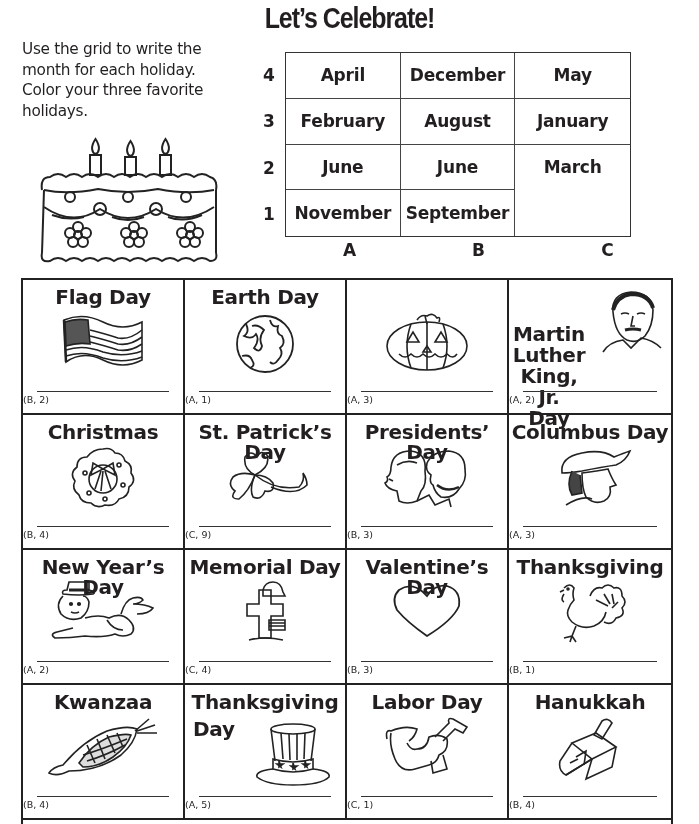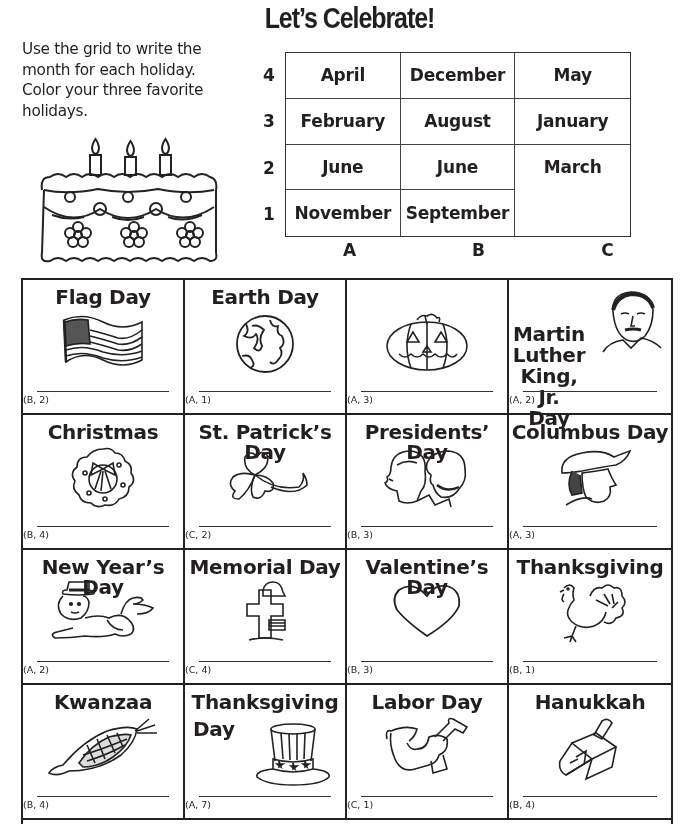--- a/index.html
+++ b/index.html
@@ -252,21 +252,21 @@
     <div class="hname">St. Patrick’s Day</div>
     <div class="pic">
         <svg width="100" height="66" viewBox="0 0 100 66" fill="none" stroke="#222" stroke-width="1.6">
       <path d="M40 30 Q28 24 30 12 Q36 4 42 12 Q46 4 52 10 Q56 22 40 30 Z"></path>
       <path d="M40 30 Q26 26 18 32 Q12 40 20 46 Q14 54 24 54 Q34 46 40 30 Z"></path>
       <path d="M40 30 Q52 30 58 38 Q60 48 50 46 Q46 56 38 52 Q34 44 40 30 Z"></path>
       <path d="M40 30 Q60 46 84 42 Q90 36 88 28 Q92 34 92 40 Q80 52 56 42"></path>
     </svg>
       </div>
     <div class="answer-line"></div>
-    <div class="coord">(C, 2)</div>
+    <div class="coord">(C, 9)</div>
   </div>
 
   <div class="hcell">
     <div class="hname">Presidents’ Day</div>
     <div class="pic">
         <svg width="100" height="66" viewBox="0 0 100 66" fill="none" stroke="#222" stroke-width="1.6">
       <path d="M14 22 Q16 6 34 6 Q50 8 48 26 Q50 40 44 46 L40 56 Q30 60 22 56 L20 46 Q10 44 8 38 Q12 36 10 32 Q14 30 14 22 Z"></path>
       <path d="M20 20 Q30 14 40 18"></path>
           <path d="M12 34 L16 36"></path>
       <path d="M50 18 Q56 6 72 6 Q88 8 88 24 Q90 36 82 44 Q76 54 64 52 Q58 48 56 40 Q52 38 54 30 Q48 26 50 18 Z"></path>
@@ -373,21 +373,21 @@
     <div class="hname indep2">Day</div>
     <svg style="position:absolute;left:66px;top:38px" width="80" height="64" viewBox="0 0 80 64" fill="none" stroke="#222" stroke-width="1.6">
       <ellipse cx="42" cy="6" rx="22" ry="5"></ellipse>
       <path d="M20 6 L24 38 M64 6 L60 38"></path>
       <path d="M30 10 L32 36 M38 11 L39 37 M46 11 L46 37 M54 10 L53 36"></path>
       <path d="M22 36 Q42 42 62 36 L62 46 Q42 52 22 46 Z"></path>
       <path d="M28 38 L30 44 L26 41 L32 41 L28 44 Z M42 40 L44 46 L40 43 L46 43 L42 46 Z M54 38 L56 44 L52 41 L58 41 L54 44 Z"></path>
       <path d="M22 46 Q4 48 6 54 Q16 62 42 62 Q70 62 78 54 Q80 48 62 46"></path>
     </svg>
     <div class="answer-line"></div>
-    <div class="coord">(A, 7)</div>
+    <div class="coord">(A, 5)</div>
   </div>
 
   <div class="hcell">
     <div class="hname">Labor Day</div>
     <div class="pic">
         <svg width="100" height="66" viewBox="0 0 100 66" fill="none" stroke="#222" stroke-width="1.6">
       <path d="M10 24 Q8 14 14 16 Q28 10 40 14 Q38 22 32 26"></path>
       <path d="M14 18 Q12 30 18 44 Q24 58 38 54 L52 50 Q60 48 62 40 Q72 36 70 24 Q62 18 52 22 Q50 34 40 34 Q34 36 30 28"></path>
       <path d="M54 46 L56 58 L70 54 L66 40"></path>
       <path d="M58 22 L72 8 Q70 2 76 4 L90 12 L86 18 L78 14 L66 26"></path>

